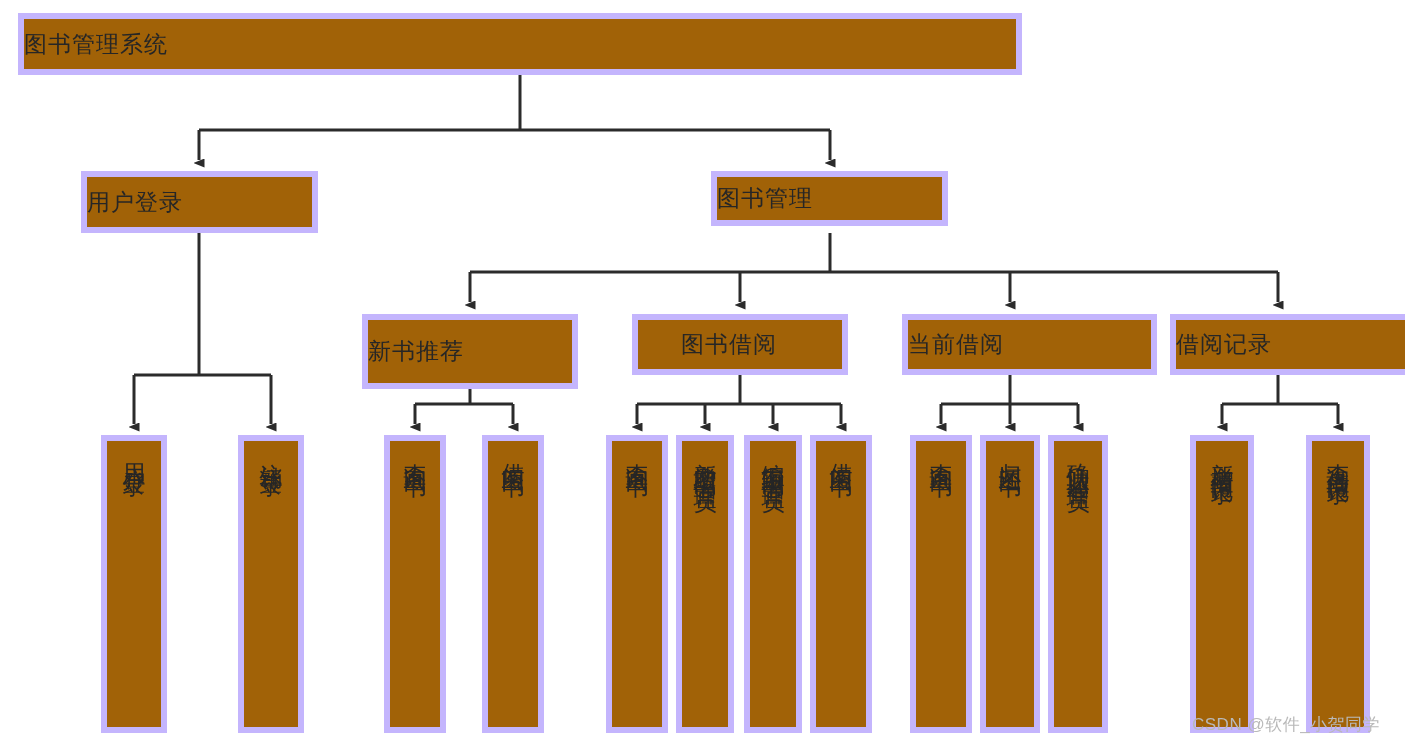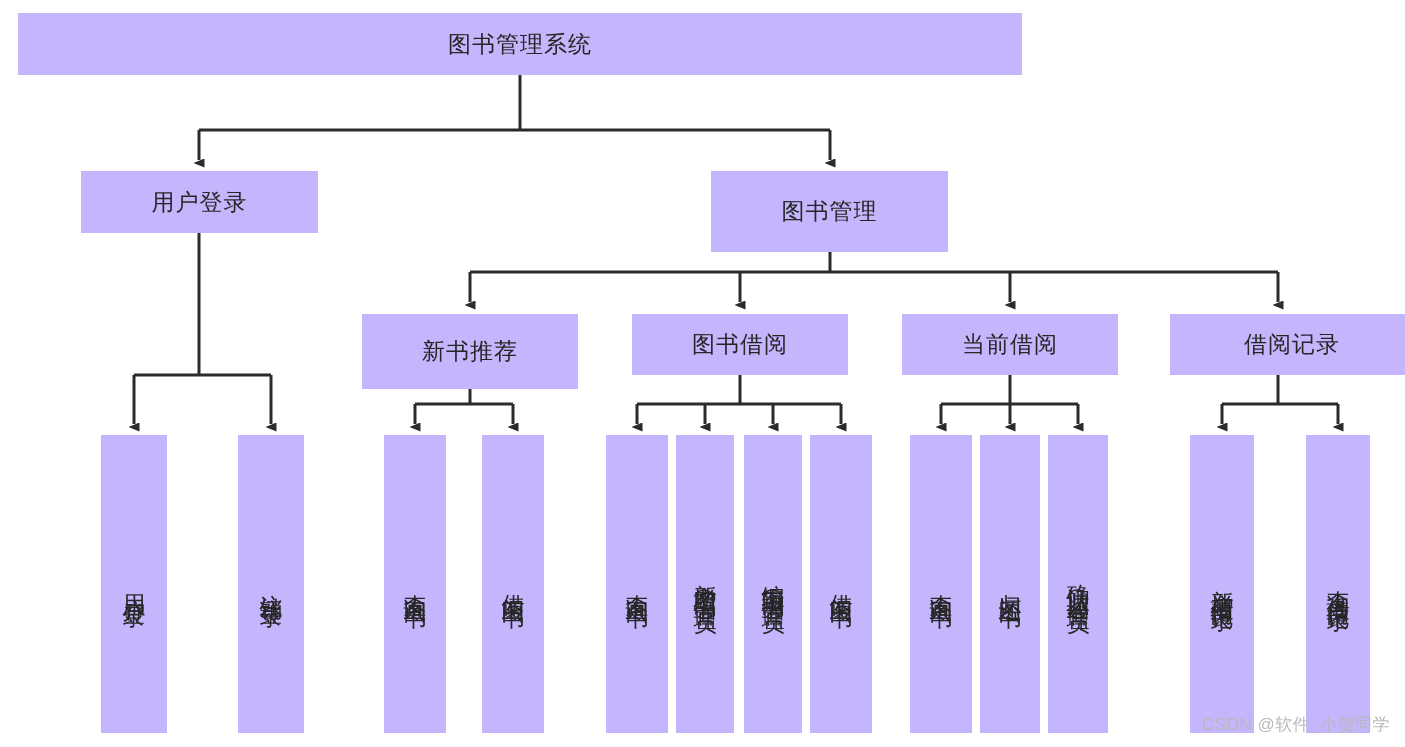--- a/index.html
+++ b/index.html
@@ -21,25 +21,25 @@
     position: absolute;
     left: 0;
     top: 0;
     width: 1405px;
     height: 747px;
     pointer-events: none;
   }
   .node {
     position: absolute;
     box-sizing: border-box;
-    background: #c4b5fd;
+    background: #a16207;
     border: 6px solid #c4b5fd;
     display: flex;
     align-items: center;
-    justify-content: center;
+    justify-content: flex-start;
     color: #262626;
   }
   .node-h {
     font-size: 23px;
     letter-spacing: 1px;
     line-height: 1;
   }
   .node-root {
     font-size: 23px;
     letter-spacing: 1px;
@@ -58,21 +58,20 @@
     writing-mode: vertical-rl;
     text-orientation: upright;
   }
   .watermark {
     position: absolute;
     font-size: 17px;
     color: #b9b9b9;
     letter-spacing: 0.5px;
     white-space: nowrap;
     user-select: none;
-    margin-left: 10px;
   }
 </style>
 </head>
 <body>
 
 <div id="canvas">
 
   <svg class="wires" viewBox="0 0 1405 747">
     <defs>
       <marker id="arrow" markerWidth="9" markerHeight="11" refX="1.5" refY="5.5" orient="auto" markerUnits="userSpaceOnUse">
@@ -123,31 +122,31 @@
     </g>
   </svg>
 
   <div class="node node-root" style="left:18px; top:13px; width:1004px; height:62px;">
     <span>图书管理系统</span>
   </div>
 
   <div class="node node-h" style="left:81px; top:171px; width:237px; height:62px;">
     <span>用户登录</span>
   </div>
-  <div class="node node-h" style="left:711px; top:171px; width:237px; height:81px;">
+  <div class="node node-h" style="left:711px; top:171px; width:237px; height:55px;">
     <span>图书管理</span>
   </div>
 
   <div class="node node-h" style="left:362px; top:314px; width:216px; height:75px;">
     <span>新书推荐</span>
   </div>
-  <div class="node node-h" style="left:632px; top:314px; width:216px; height:61px;">
+  <div class="node node-h" style="left:632px; top:314px; width:216px; height:61px;padding-left:43px;">
     <span>图书借阅</span>
   </div>
-  <div class="node node-h" style="left:902px; top:314px; width:216px; height:61px;">
+  <div class="node node-h" style="left:902px; top:314px; width:255px; height:61px;">
     <span>当前借阅</span>
   </div>
   <div class="node node-h" style="left:1170px; top:314px; width:244px; height:61px;">
     <span>借阅记录</span>
   </div>
 
   <div class="node node-v" style="left:101px; top:435px; width:66px; height:298px;">
     <span>用户登录</span>
   </div>
   <div class="node node-v" style="left:238px; top:435px; width:66px; height:298px;">

